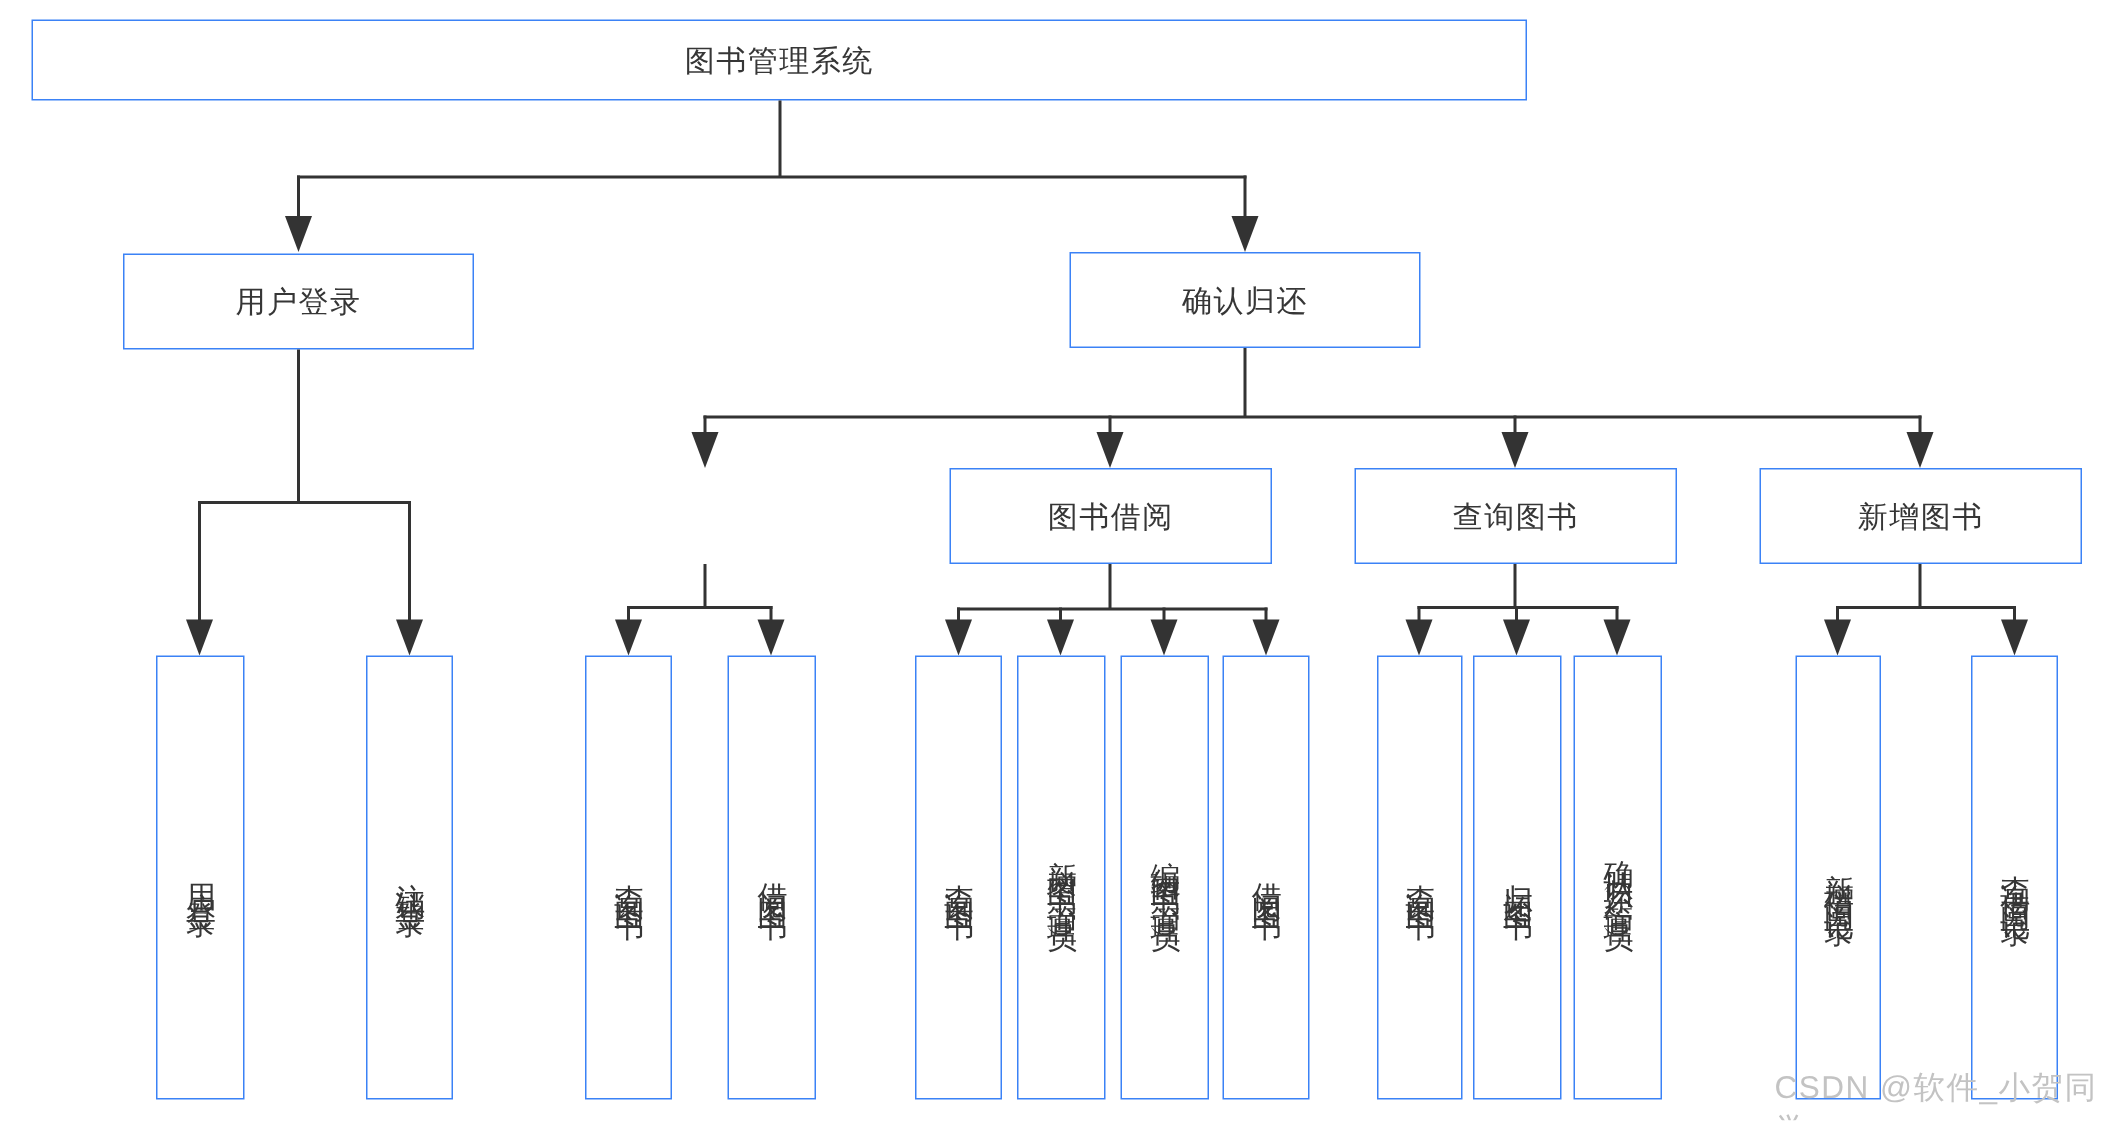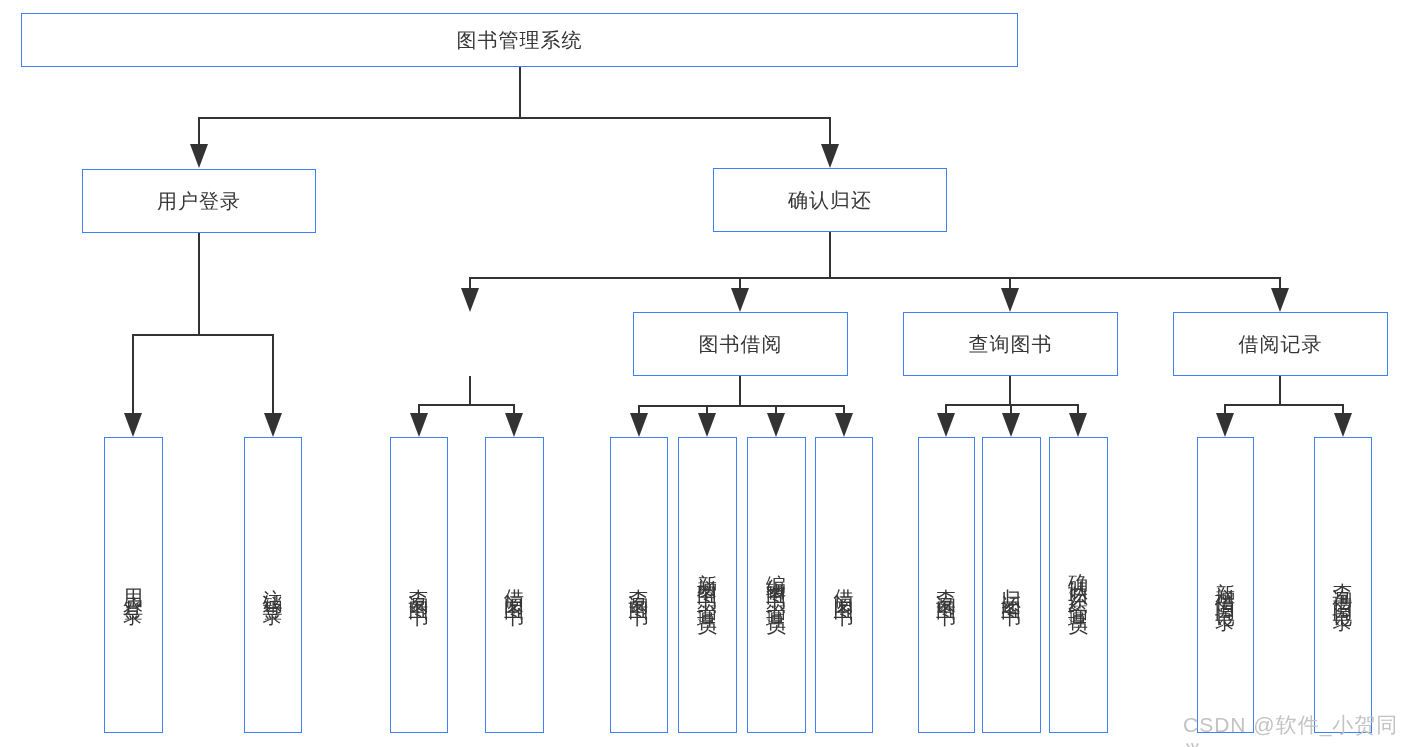--- a/index.html
+++ b/index.html
@@ -33,21 +33,21 @@
 
 <div id="stage">
 
   <div class="box" style="left:21px;top:13px;width:997px;height:54px;">图书管理系统</div>
 
   <div class="box" style="left:82px;top:169px;width:234px;height:64px;">用户登录</div>
   <div class="box" style="left:713px;top:168px;width:234px;height:64px;">确认归还</div>
 
   <div class="box" style="left:633px;top:312px;width:215px;height:64px;">图书借阅</div>
   <div class="box" style="left:903px;top:312px;width:215px;height:64px;">查询图书</div>
-  <div class="box" style="left:1173px;top:312px;width:215px;height:64px;">借阅记录</div>
+  <div class="box" style="left:1173px;top:312px;width:215px;height:64px;">新增图书</div>
 
   <div class="box leaf" style="left:104px;top:437px;width:59px;height:296px;">用户登录</div>
   <div class="box leaf" style="left:244px;top:437px;width:58px;height:296px;">注销登录</div>
 
   <div class="box leaf" style="left:390px;top:437px;width:58px;height:296px;">查询图书</div>
   <div class="box leaf" style="left:485px;top:437px;width:59px;height:296px;">借阅图书</div>
 
   <div class="box leaf" style="left:610px;top:437px;width:58px;height:296px;">查询图书</div>
   <div class="box leaf" style="left:678px;top:437px;width:59px;height:296px;">新增图书（管理员）</div>
   <div class="box leaf" style="left:747px;top:437px;width:59px;height:296px;">编辑图书（管理员）</div>

